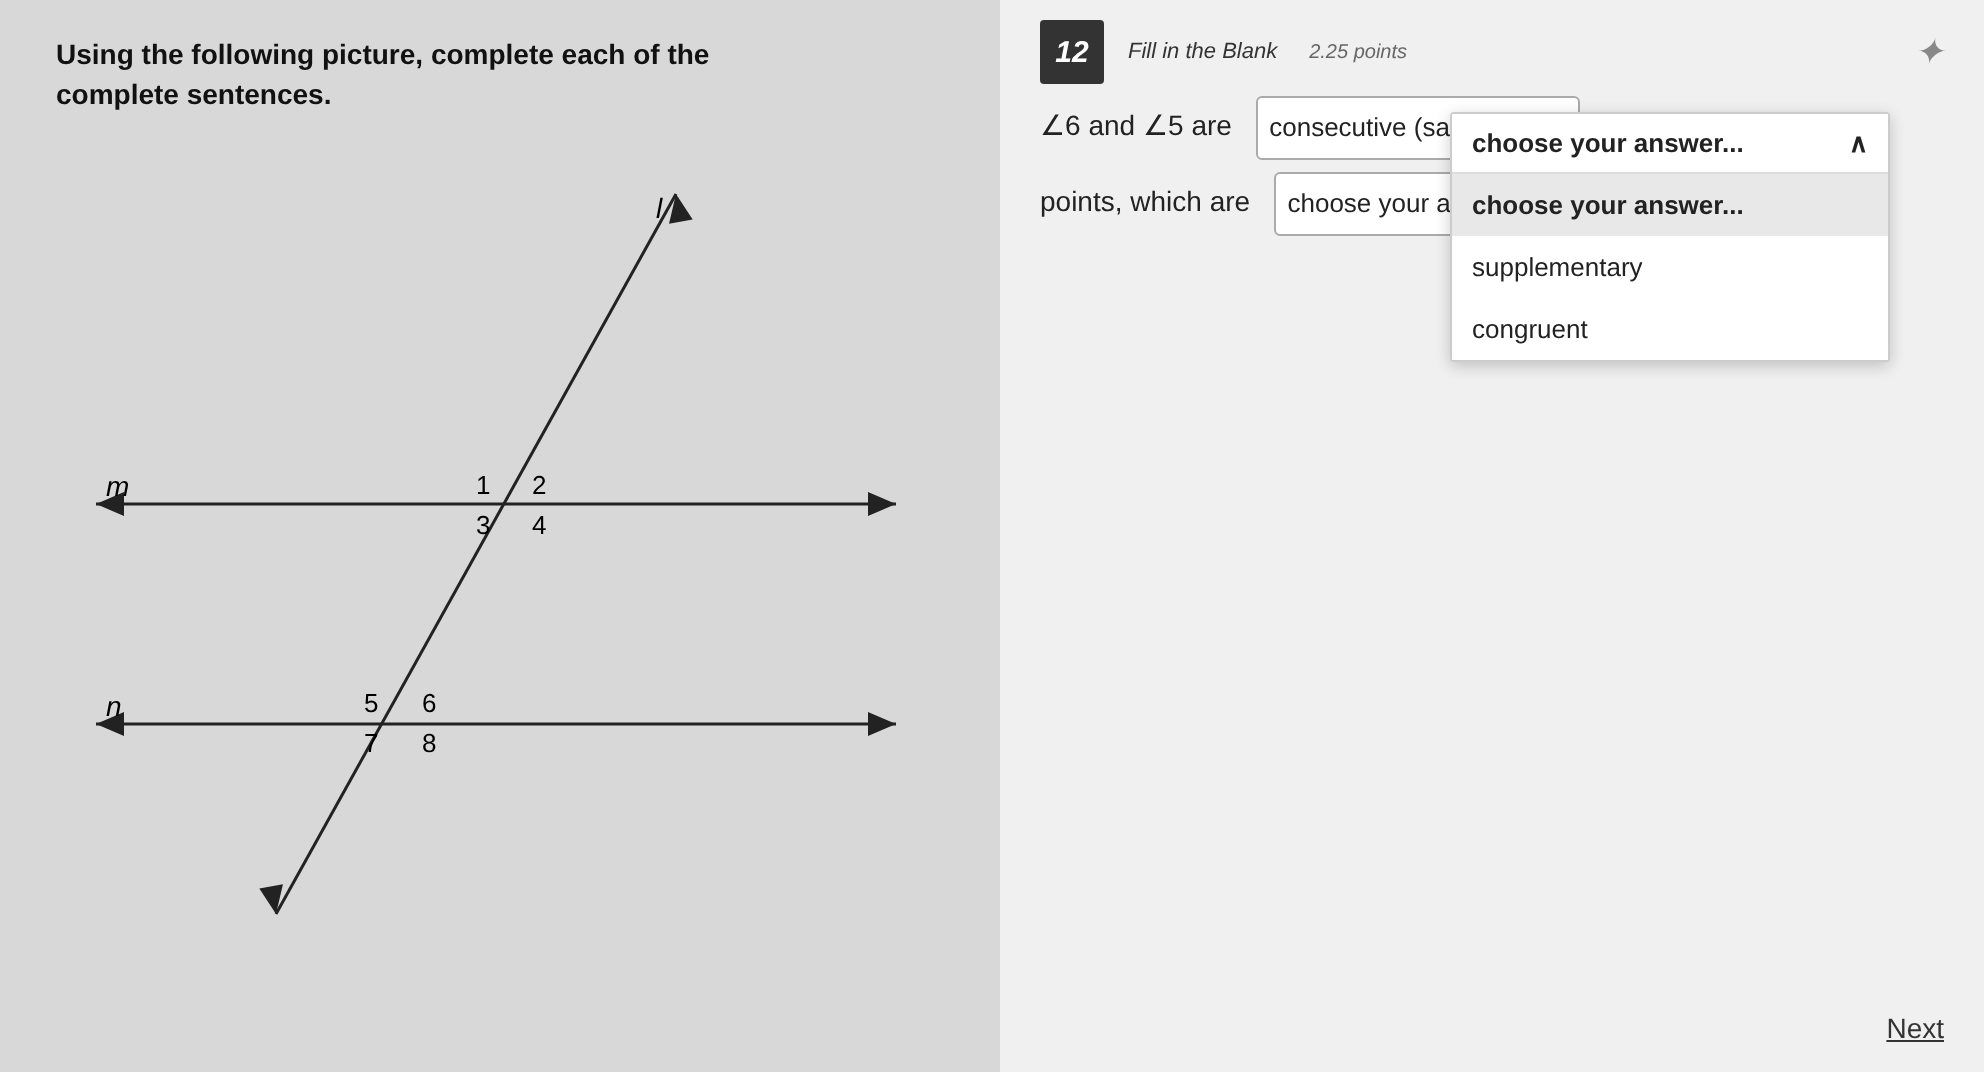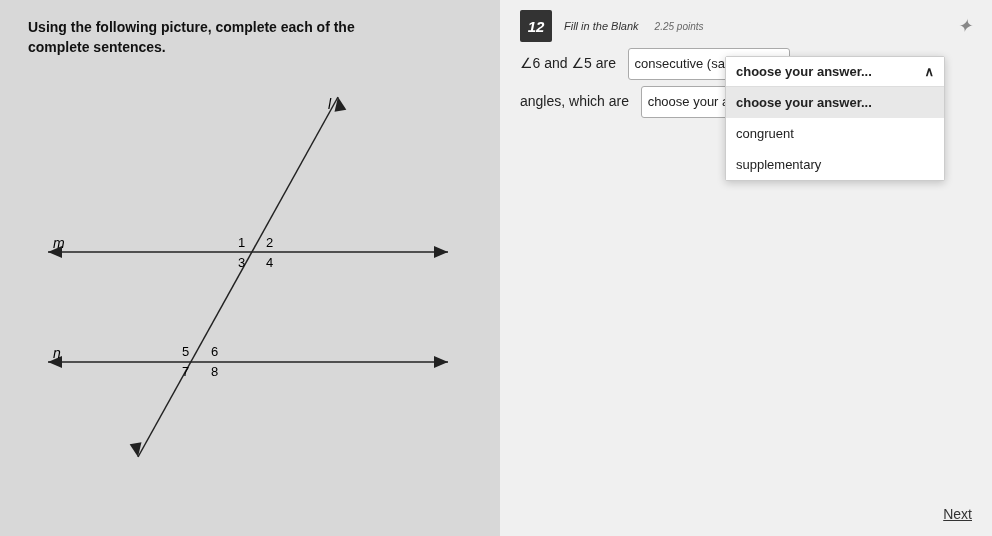--- a/index.html
+++ b/index.html
@@ -246,41 +246,41 @@
     <div>
       <span>∠6 and ∠5 are</span>
       &nbsp;
       <div class="dropdown-inline">
         <span>consecutive (same-side</span>
         <span class="chevron">∨</span>
       </div>
     </div>
 
     <div style="margin-top:6px;">
-      <span>angles, which are</span>
+      <span>points, which are</span>
       &nbsp;
       <div class="second-dropdown">
         <span>choose your ans</span>
         <span class="chevron">∨</span>
       </div>
     </div>
   </div>
 
   <div class="dropdown-container">
     <div class="dropdown-menu">
       <div class="dropdown-selected">
         <span>choose your answer...</span>
         <span>∧</span>
       </div>
       <div class="dropdown-option highlighted">
         <span>choose your answer...</span>
       </div>
       <div class="dropdown-option">
+        <span>supplementary</span>
+      </div>
+      <div class="dropdown-option">
         <span>congruent</span>
-      </div>
-      <div class="dropdown-option">
-        <span>supplementary</span>
       </div>
     </div>
   </div>
 
   <button class="next-btn">Next</button>
 </div>
 
 </body></html>

